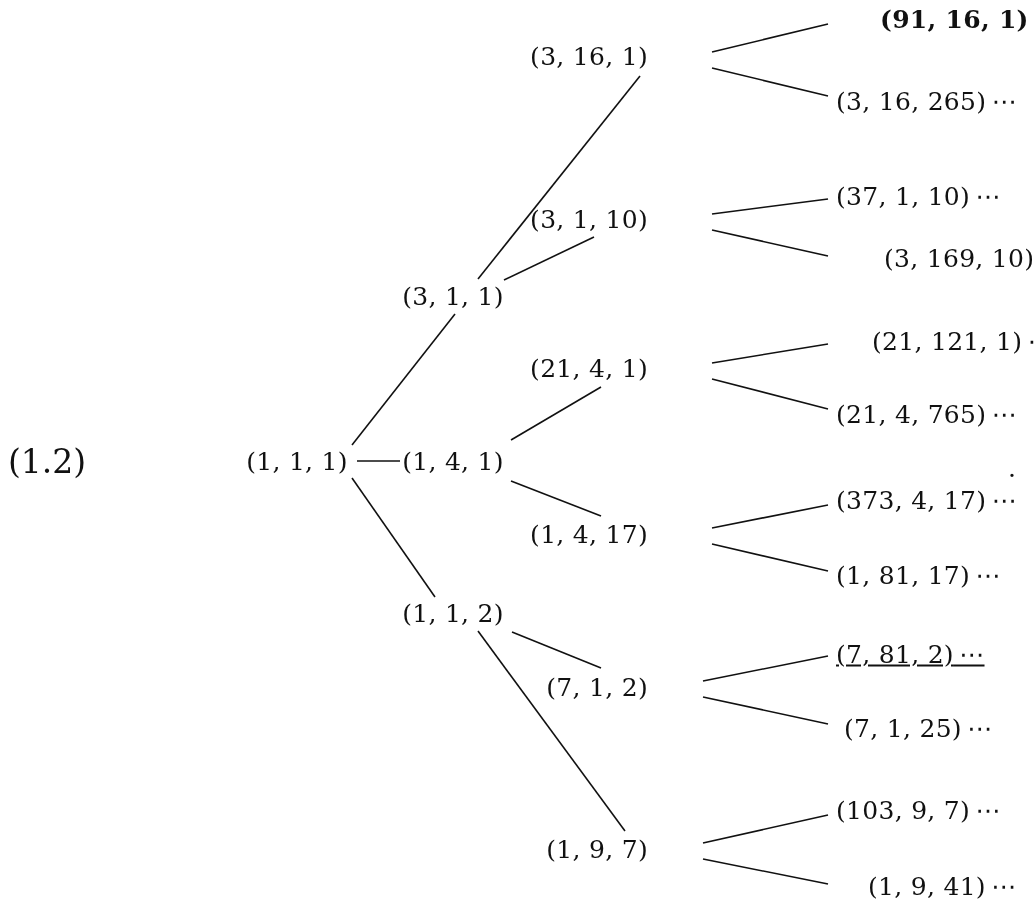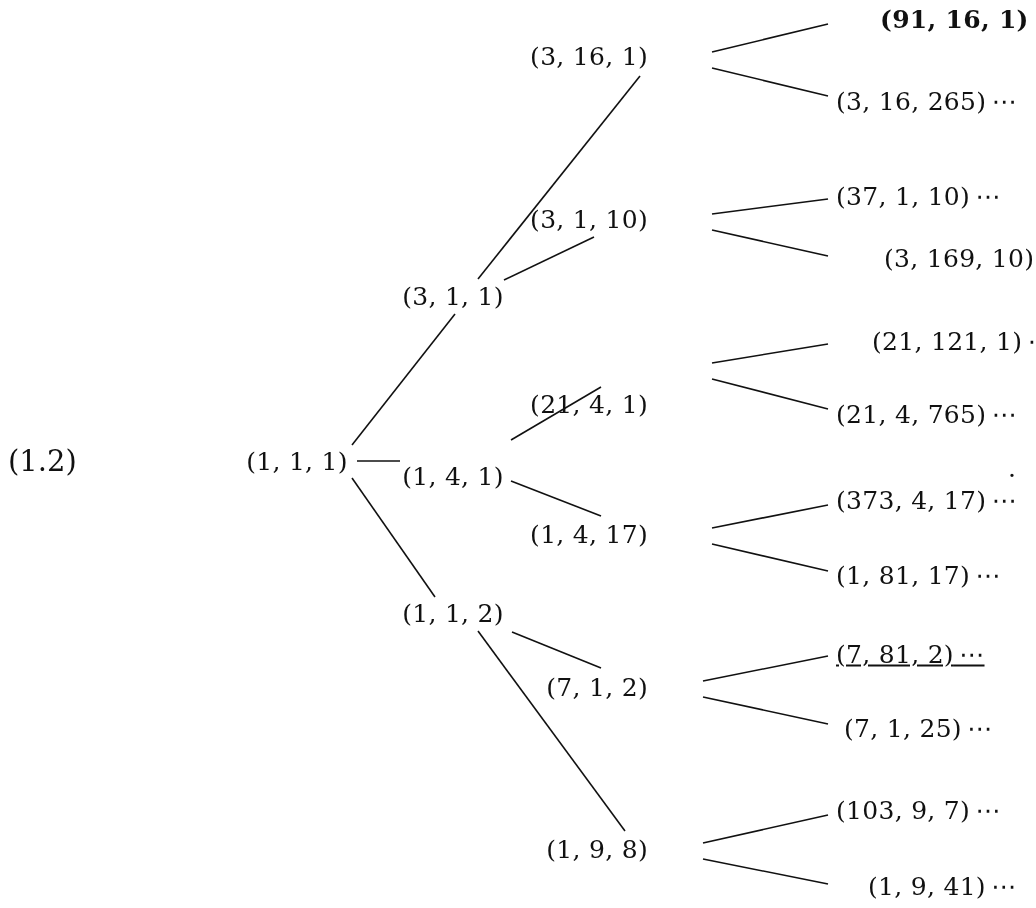--- a/index.html
+++ b/index.html
@@ -29,21 +29,21 @@
     line-height: 1;
     color: #111111;
     letter-spacing: 0.3px;
   }
   .node.center { transform: translate(-50%, -50%); }
   .node.leftanchor { transform: translate(0, -50%); }
   .node.rightanchor { transform: translate(-100%, -50%); }
 
   .eqlabel {
     position: absolute;
-    font-size: 29px;
+    font-size: 33px;
     line-height: 1;
     transform: translate(0, -50%);
     color: #111111;
   }
   .period {
     position: absolute;
     font-size: 25px;
     line-height: 1;
     transform: translate(-100%, -50%);
     color: #111111;
@@ -81,28 +81,28 @@
       <line x1="712" y1="528" x2="828" y2="505" stroke="#111111"></line>
       <line x1="712" y1="544" x2="828" y2="571" stroke="#111111"></line>
       <line x1="703" y1="681" x2="828" y2="656" stroke="#111111"></line>
       <line x1="703" y1="697" x2="828" y2="724" stroke="#111111"></line>
       <line x1="703" y1="843" x2="828" y2="815" stroke="#111111"></line>
       <line x1="703" y1="859" x2="828" y2="884" stroke="#111111"></line>
     </svg>
   <div id="nodes">
       <div class="node center" style="left: 297px; top: 461px;"><span>(1, 1, 1)</span></div>
       <div class="node center" style="left: 453px; top: 296px;"><span>(3, 1, 1)</span></div>
-      <div class="node center" style="left: 453px; top: 461px; margin-top: 15px;"><span>(1, 4, 1)</span></div>
+      <div class="node center" style="left: 453px; top: 461px;"><span>(1, 4, 1)</span></div>
       <div class="node center" style="left: 453px; top: 613px;"><span>(1, 1, 2)</span></div>
       <div class="node rightanchor" style="left: 648px; top: 56px;"><span>(3, 16, 1)</span></div>
       <div class="node rightanchor" style="left: 648px; top: 219px;"><span>(3, 1, 10)</span></div>
-      <div class="node rightanchor" style="left: 648px; top: 368px; margin-top: 36px;"><span>(21, 4, 1)</span></div>
+      <div class="node rightanchor" style="left: 648px; top: 368px;"><span>(21, 4, 1)</span></div>
       <div class="node rightanchor" style="left: 648px; top: 534px;"><span>(1, 4, 17)</span></div>
       <div class="node rightanchor" style="left: 648px; top: 687px;"><span>(7, 1, 2)</span></div>
-      <div class="node rightanchor" style="left: 648px; top: 849px;"><span>(1, 9, 8)</span></div>
+      <div class="node rightanchor" style="left: 648px; top: 849px;"><span>(1, 9, 7)</span></div>
       <div class="node leftanchor" style="left: 880px; top: 19px; font-weight: bold;"><span>(91, 16, 1)</span><span> ⋯</span></div>
       <div class="node leftanchor" style="left: 836px; top: 101px;"><span>(3, 16, 265)</span><span> ⋯</span></div>
       <div class="node leftanchor" style="left: 836px; top: 196px;"><span>(37, 1, 10)</span><span> ⋯</span></div>
       <div class="node leftanchor" style="left: 836px; top: 258px; margin-left: 48px;"><span>(3, 169, 10)</span><span> ⋯</span></div>
       <div class="node leftanchor" style="left: 836px; top: 341px; margin-left: 36px;"><span>(21, 121, 1)</span><span> ⋯</span></div>
       <div class="node leftanchor" style="left: 836px; top: 414px;"><span>(21, 4, 765)</span><span> ⋯</span></div>
       <div class="node leftanchor" style="left: 836px; top: 500px;"><span>(373, 4, 17)</span><span> ⋯</span></div>
       <div class="node leftanchor" style="left: 836px; top: 575px;"><span>(1, 81, 17)</span><span> ⋯</span></div>
       <div class="node leftanchor" style="left: 836px; top: 654px; text-decoration: underline;"><span>(7, 81, 2)</span><span> ⋯</span></div>
       <div class="node leftanchor" style="left: 844px; top: 728px;"><span>(7, 1, 25)</span><span> ⋯</span></div>

